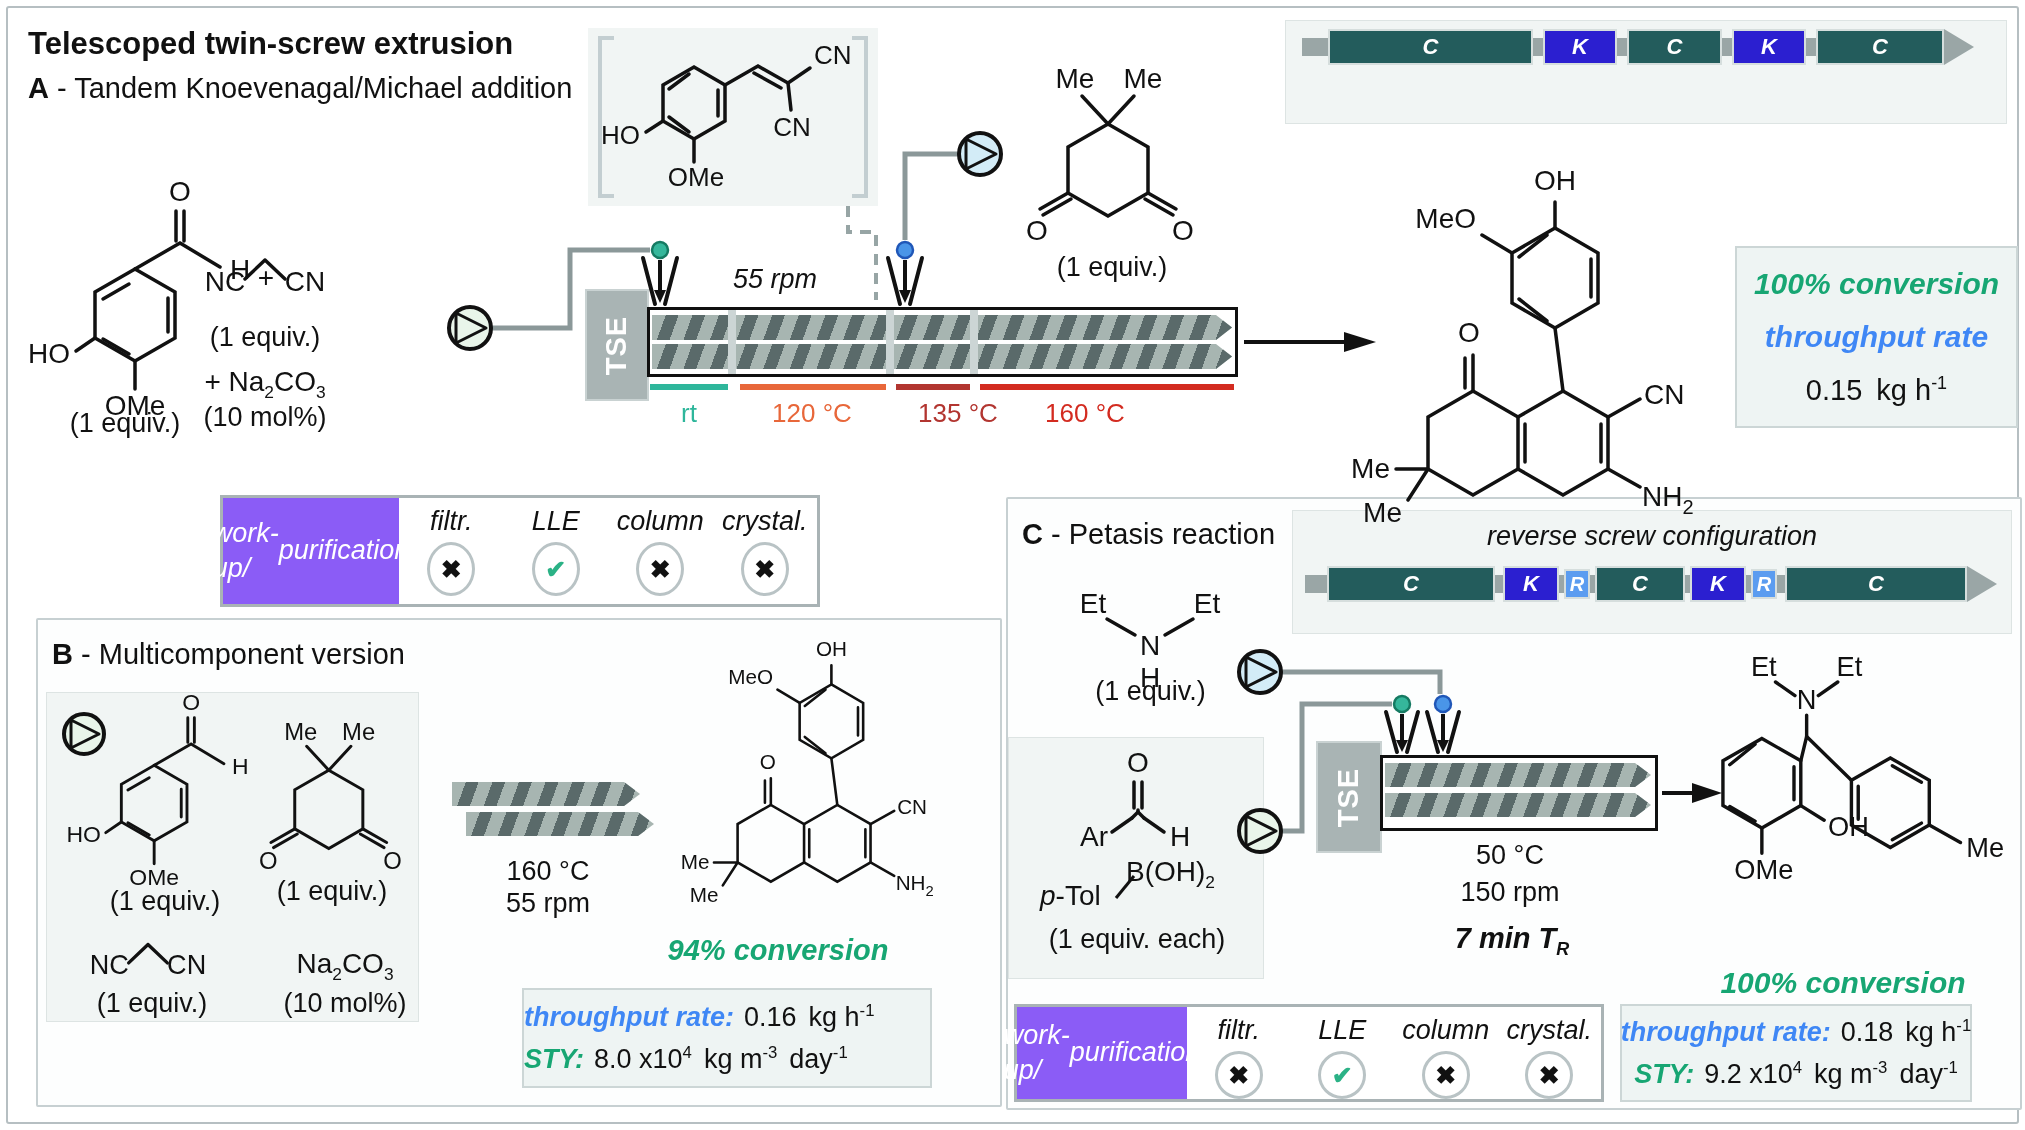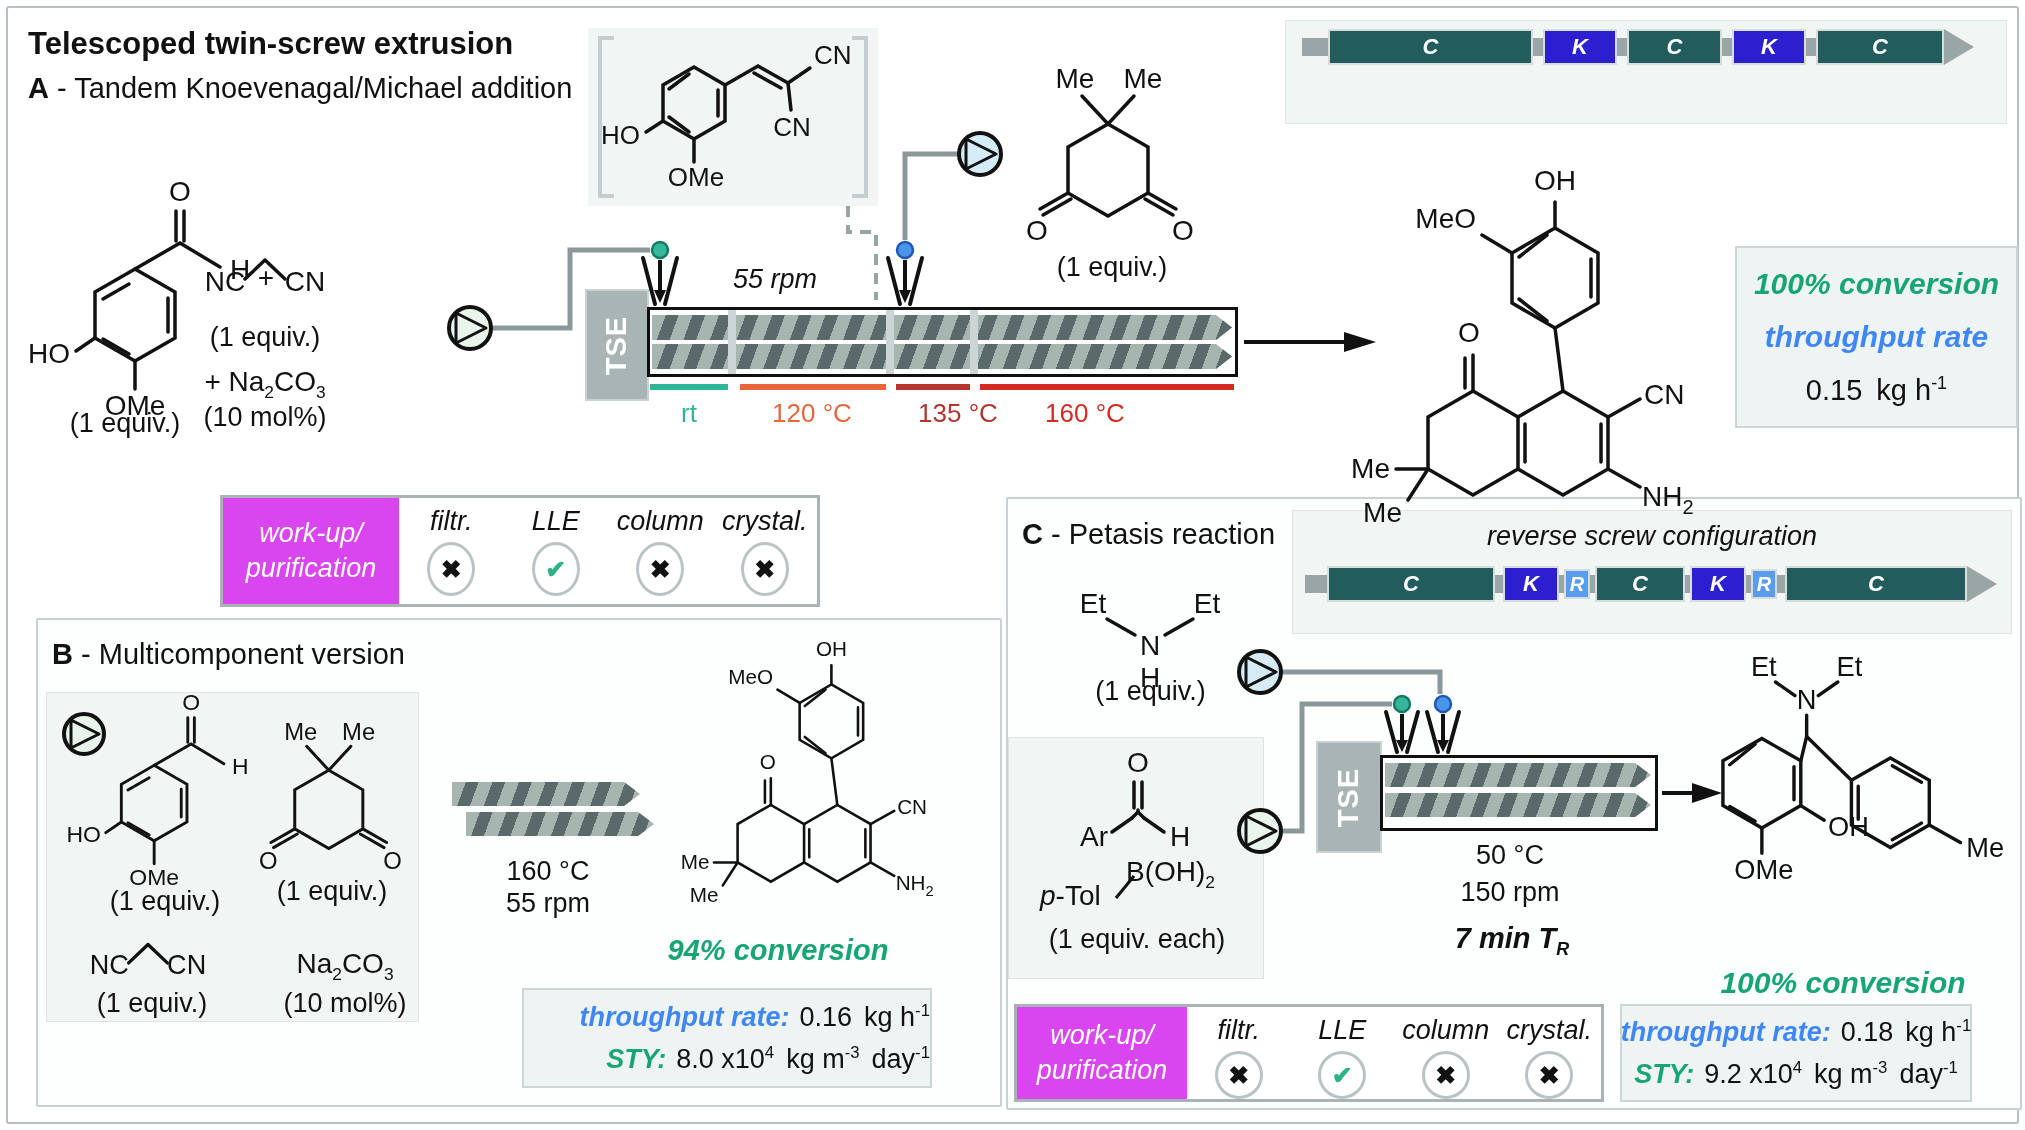--- a/index.html
+++ b/index.html
@@ -37,21 +37,21 @@
   .stub,.conn{height:18px;background:#9aa6a6;}
   .arrowseg{width:0;height:0;border-top:18px solid transparent;border-bottom:18px solid transparent;border-left:30px solid #9aa6a6;}
   .tse{background:#a9b4b4;border:2px solid #c9d2d2;display:flex;align-items:center;justify-content:center;box-sizing:border-box;}
   .tse span{transform:rotate(-90deg);color:#fff;font-weight:bold;font-size:29px;letter-spacing:1px;white-space:nowrap;}
   .barrel{border:3px solid #101010;background:#fff;box-sizing:border-box;}
   .band{background-color:#a7b5b1;background-image:repeating-linear-gradient(110deg,rgba(0,0,0,0) 0 13px,#5a6a6a 13px 25px);clip-path:polygon(0 0,calc(100% - 16px) 0,100% 50%,calc(100% - 16px) 100%,0 100%);}
   .zone-sep{background:#ccd5d5;}
   .zone-bar{height:6px;}
   .zone-label{font-size:26px;text-align:center;}
   .workup{display:flex;border:3px solid #a9b3b5;background:#fff;box-sizing:border-box;}
-  .wk-black{background:#d946ef;color:#fff;font-style:italic;font-size:27px;display:flex;flex-direction:column;justify-content:center;align-items:center;line-height:1.3;}
+  .wk-black{background:#8b5cf6;color:#fff;font-style:italic;font-size:27px;display:flex;justify-content:center;align-items:center;line-height:1.3;}
   .wk-col{flex:1;display:flex;flex-direction:column;align-items:center;padding-top:8px;}
   .wk-label{font-style:italic;font-size:27px;}
   .wk-circle{width:42px;height:48px;border:3px solid #b9c3c5;border-radius:50%;display:flex;align-items:center;justify-content:center;margin-top:5px;background:#fff;}
   .wk-mark{font-size:25px;font-weight:bold;color:#111;}
   .wk-mark.ok{color:#2bb286;}
   svg text{font-family:"Liberation Sans",sans-serif;font-size:28px;fill:#111;}
   svg text.sm{font-size:26px;}
   .bond{stroke:#111;stroke-width:3.5;stroke-linecap:round;fill:none;}
   .bracket{stroke:#c3ced1;stroke-width:4;fill:none;}
   .cond{font-size:27px;text-align:center;}
@@ -293,21 +293,21 @@
   <text x="305" y="52" text-anchor="middle">OH</text>
   <text x="226" y="90" text-anchor="end">MeO</text>
   <text x="219" y="204" text-anchor="middle">O</text>
   <text x="394" y="266" text-anchor="start">CN</text>
   <text x="392" y="368" text-anchor="start"><tspan>NH</tspan><tspan dy="8" font-size="20">2</tspan></text>
   <text x="140" y="340" text-anchor="end">Me</text>
   <text x="152" y="384" text-anchor="end">Me</text>
 </svg>
 <div class="abs conv center" style="left:628px;top:934px;width:300px;font-size:29px;">94% conversion</div>
 
-<div class="abs result-box" style="left:522px;top:988px;width:410px;height:100px;display:flex;flex-direction:column;justify-content:space-evenly;align-items:flex-end;">
+<div class="abs result-box" style="left:522px;top:988px;width:410px;height:100px;display:flex;flex-direction:column;justify-content:space-evenly;align-items:flex-start;">
   <div class="rline"><span class="rlabel-blue">throughput rate:</span><span class="val">0.16</span><span class="unit">kg h</span><sup>-1</sup></div>
   <div class="rline"><span class="rlabel-green">STY:</span><span class="val">8.0 x10</span><sup>4</sup><span class="unit">kg m</span><sup>-3</sup><span class="unit">day</span><sup>-1</sup></div>
 </div>
 
 <svg class="abs" style="left:1055px;top:585px;" width="190" height="120" viewBox="0 0 190 120">
   <path class="bond" d="M52,34 L80,50 M138,34 L110,50"></path>
   <text x="38" y="28" text-anchor="middle">Et</text>
   <text x="152" y="28" text-anchor="middle">Et</text>
   <text x="95" y="70" text-anchor="middle">N</text>
   <text x="95" y="102" text-anchor="middle">H</text>

